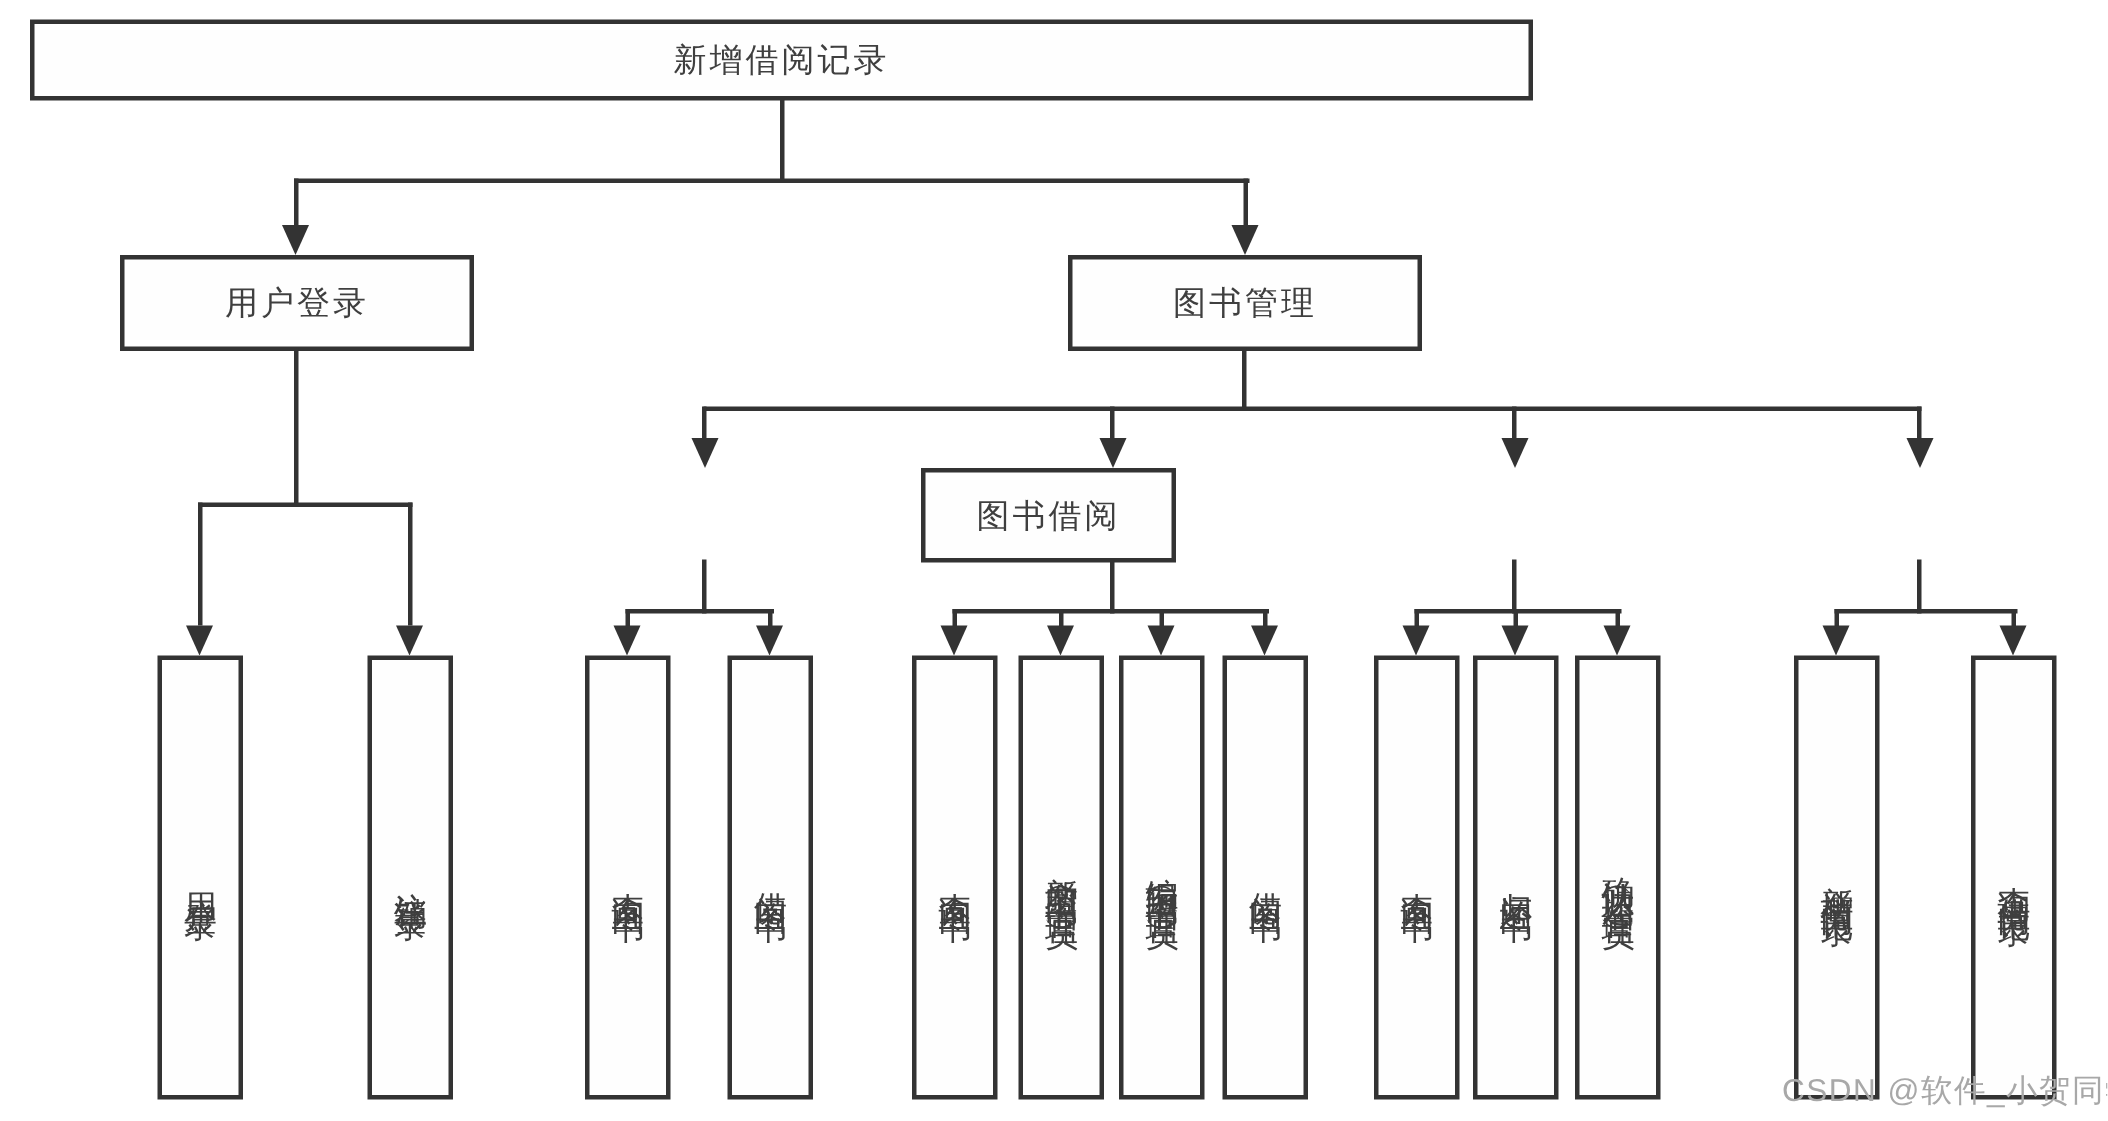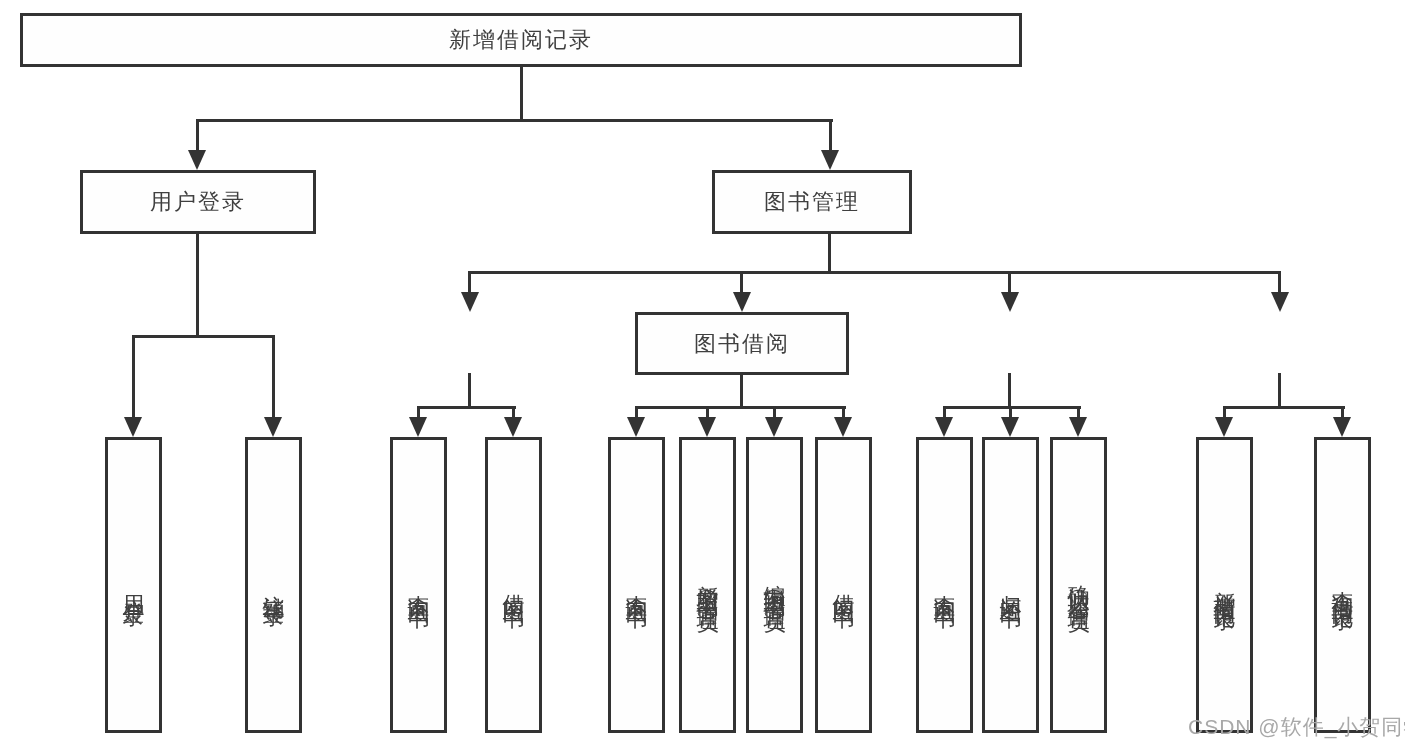--- a/index.html
+++ b/index.html
@@ -63,21 +63,21 @@
     <div class="hl" style="left:196px; top:119px; width:637px;"></div>
     <div class="vl" style="left:196px; top:119px; height:33px;"></div>
     <div class="arr" style="left:188px; top:150px;"></div>
     <div class="vl" style="left:829px; top:119px; height:33px;"></div>
     <div class="arr" style="left:821px; top:150px;"></div>
   </div>
 
   <div class="box" style="left:80px; top:170px; width:236px; height:64px;">
     <span>用户登录</span>
   </div>
-  <div class="box" style="left:712px; top:170px; width:200px; height:64px;">
+  <div class="box" style="left:712px; top:170px; width:236px; height:64px;">
     <span>图书管理</span>
   </div>
 
   <div>
     <div class="vl" style="left:196px; top:232px; height:105px;"></div>
     <div class="hl" style="left:132px; top:335px; width:143px;"></div>
     <div class="vl" style="left:132px; top:335px; height:82px;"></div>
     <div class="arr" style="left:124px; top:417px;"></div>
     <div class="vl" style="left:272px; top:335px; height:82px;"></div>
     <div class="arr" style="left:264px; top:417px;"></div>
@@ -89,21 +89,21 @@
     <div class="vl" style="left:468px; top:271px; height:22px;"></div>
     <div class="arr" style="left:461px; top:292px;"></div>
     <div class="vl" style="left:740px; top:271px; height:22px;"></div>
     <div class="arr" style="left:733px; top:292px;"></div>
     <div class="vl" style="left:1008px; top:271px; height:22px;"></div>
     <div class="arr" style="left:1001px; top:292px;"></div>
     <div class="vl" style="left:1278px; top:271px; height:22px;"></div>
     <div class="arr" style="left:1271px; top:292px;"></div>
   </div>
 
-  <div class="box" style="left:635px; top:312px; width:214px; height:63px;">
+  <div class="box" style="left:614px; top:312px; width:170px; height:63px;">
     <span>图书借阅</span>
   </div>
 
   <div>
     <div class="vl" style="left:468px; top:373px; height:36px;"></div>
     <div class="hl" style="left:417px; top:406px; width:99px;"></div>
     <div class="vl" style="left:417px; top:406px; height:12px;"></div>
     <div class="arr" style="left:409px; top:417px;"></div>
     <div class="vl" style="left:512px; top:406px; height:12px;"></div>
     <div class="arr" style="left:504px; top:417px;"></div>

